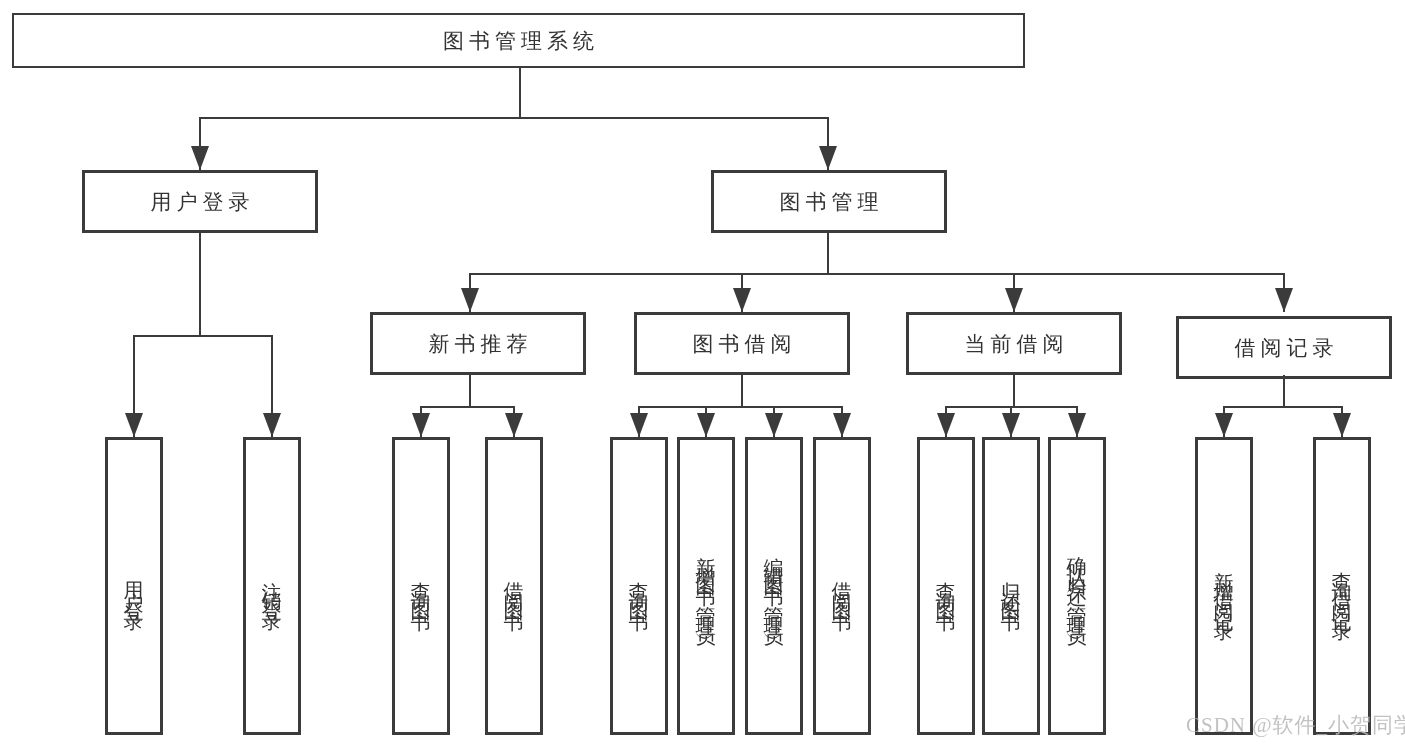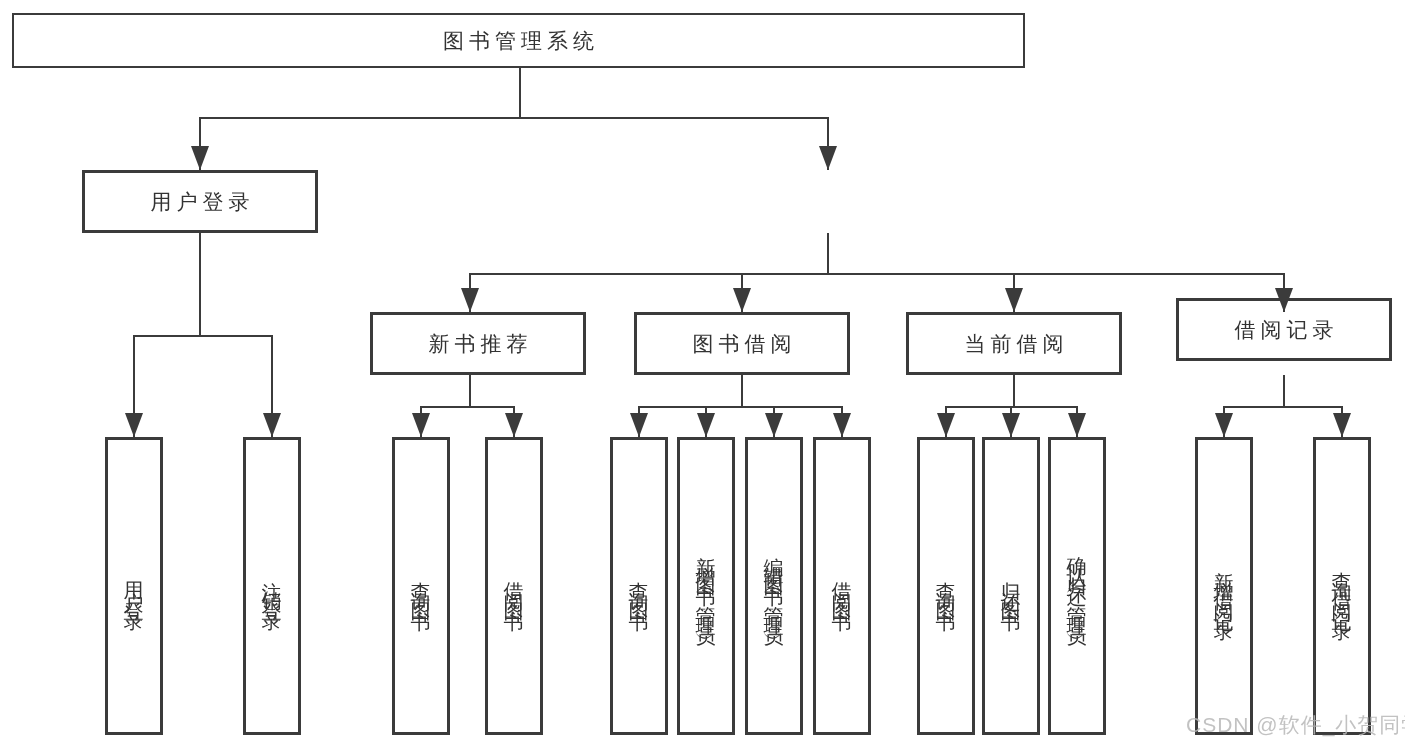--- a/index.html
+++ b/index.html
@@ -1,20 +1,20 @@
 <!DOCTYPE html>
 <html><head>
 <meta charset="utf-8">
 <style>
   html,body{margin:0;padding:0;background:#fff;}
   #canvas{
     position:relative;
     width:1405px;height:747px;
     background:var(--bg,#ffffff);
-    font-family:Liberation Sans, sans-serif;
+    font-family:Liberation Serif, serif;
     color:var(--txt,#333333);
     overflow:hidden;
   }
   .box{
     position:absolute;
     box-sizing:border-box;
     border:3px solid var(--line,#3b3b3b);
     background:#fff;
     display:flex;
     align-items:center;
@@ -64,34 +64,37 @@
 <div id="canvas" style="--line: #3b3b3b; --txt: #333333; --bg: #ffffff; --wm: #b8b8b8;">
 
   <div class="box rootbox" style="left:12px;top:13px;width:1013px;height:55px;">
     <span class="hlabel">图书管理系统</span>
   </div>
 
   <div class="box" style="left:82px;top:170px;width:236px;height:63px;">
     <span class="hlabel">用户登录</span>
   </div>
 
+  <div class="box" style="left:711px;top:170px;width:236px;height:63px;">
+    <span class="hlabel">图书管理</span>
+  </div>
 
   <div class="box" style="left:362px;top:312px;width:216px;height:63px;margin-left:8px;">
     <span class="hlabel">新书推荐</span>
   </div>
 
   <div class="box" style="left:634px;top:312px;width:216px;height:63px;text-align:right;">
     <span class="hlabel">图书借阅</span>
   </div>
 
   <div class="box" style="left:906px;top:312px;width:216px;height:63px;">
     <span class="hlabel">当前借阅</span>
   </div>
 
-  <div class="box" style="left:1176px;top:298px;width:216px;height:63px;">
+  <div class="box" style="left:1176px;top:316px;width:216px;height:63px;">
     <span class="hlabel">借阅记录</span>
   </div>
 
   <div class="box leaf" style="left:105px;">
     <span class="vlabel">用户登录</span>
   </div>
   <div class="box leaf" style="left:243px;">
     <span class="vlabel">注销登录</span>
   </div>
 

